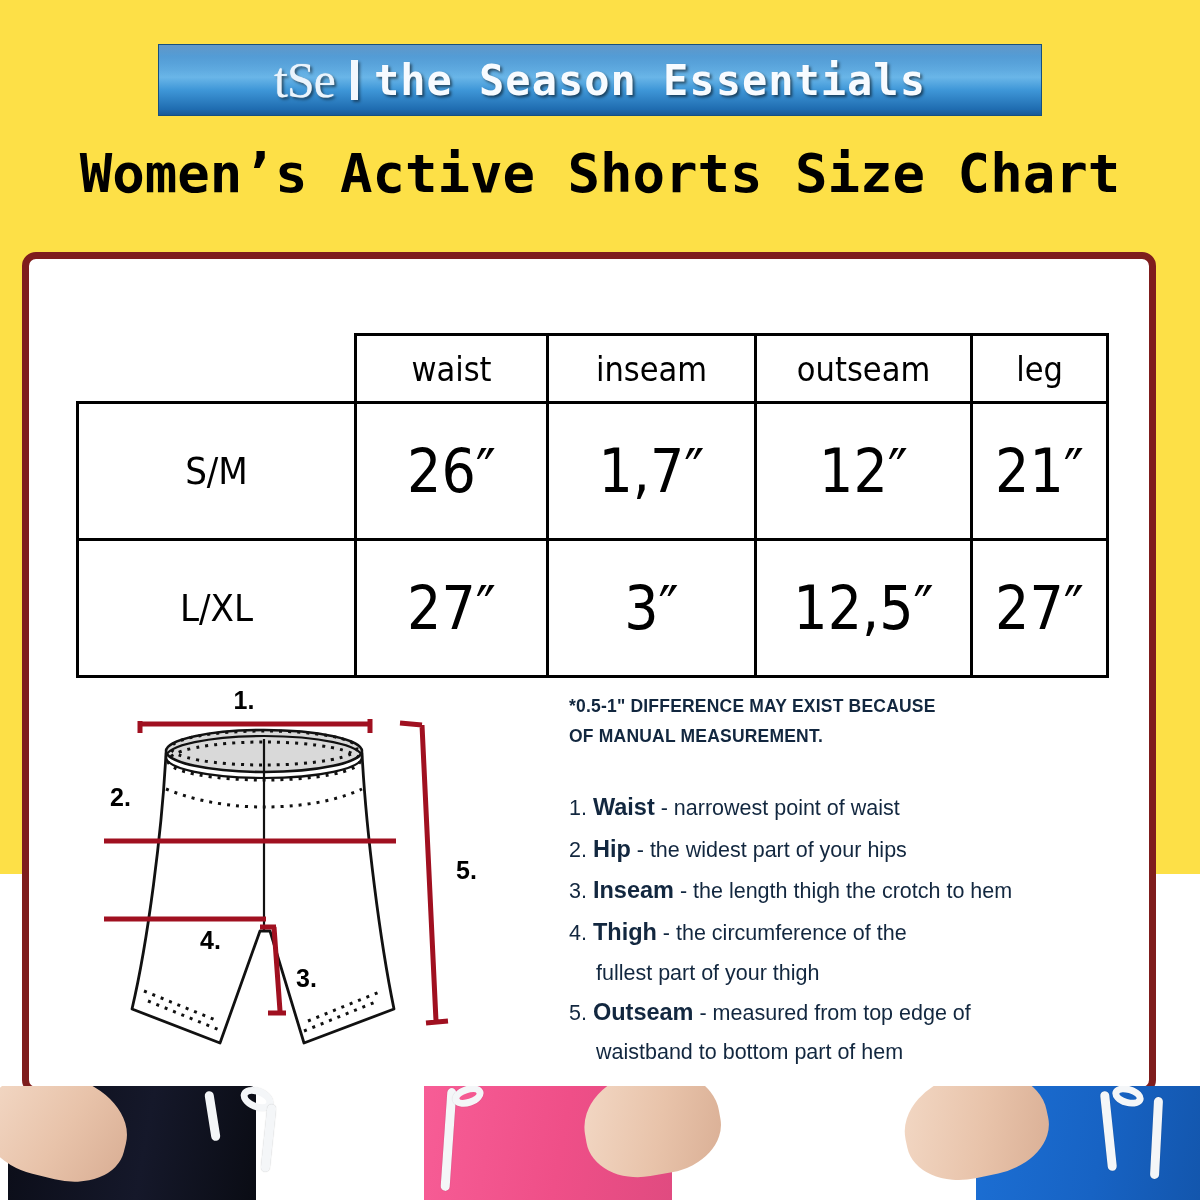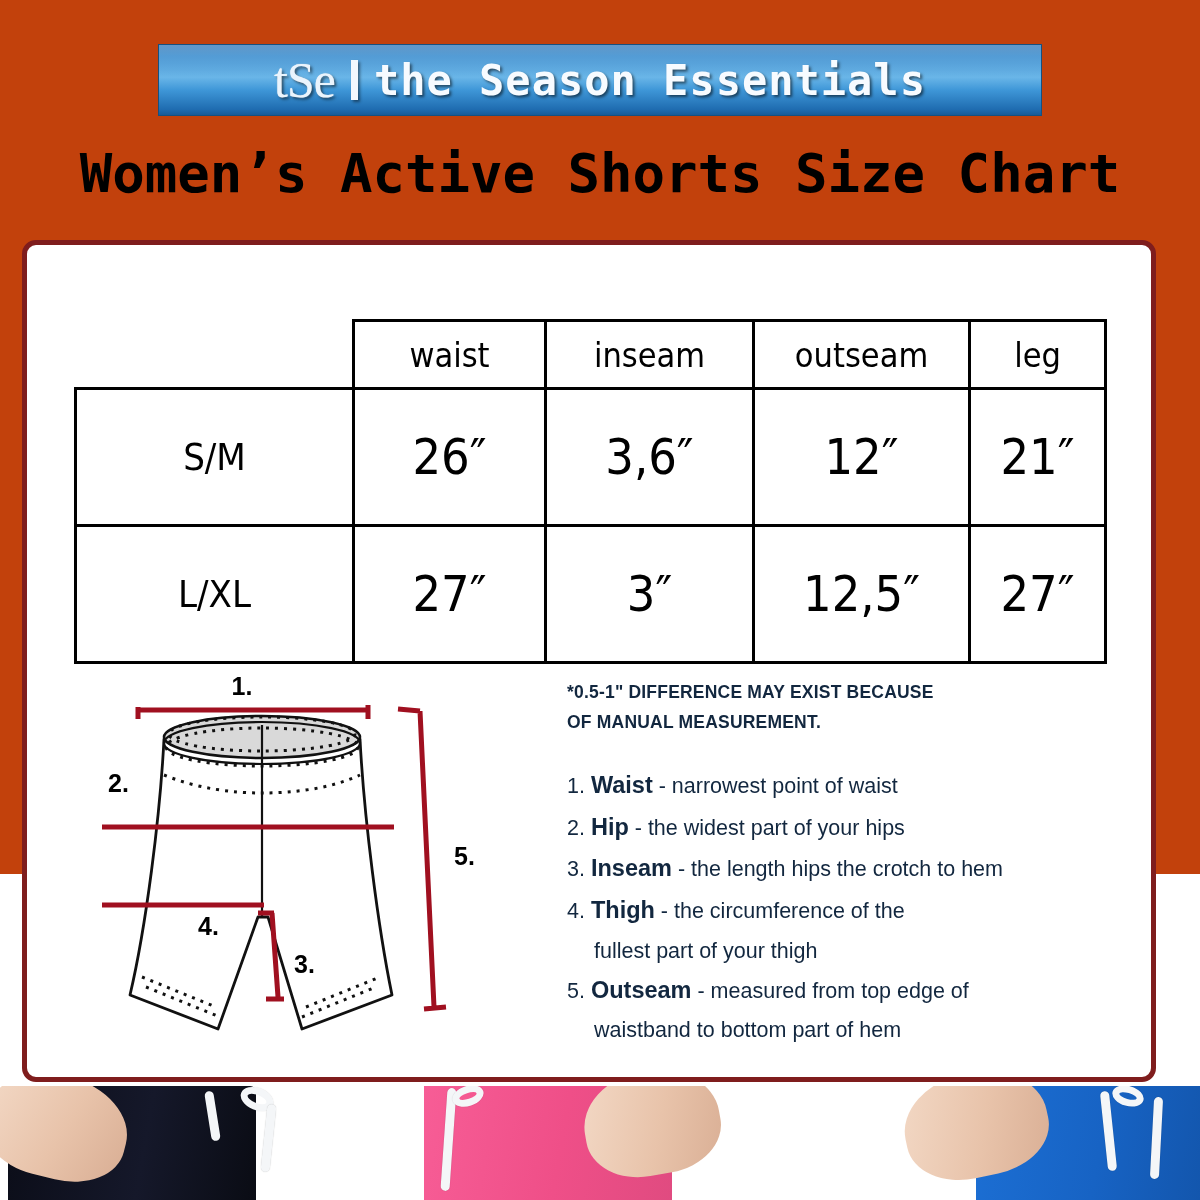--- a/index.html
+++ b/index.html
@@ -5,21 +5,21 @@
   * { box-sizing: border-box; margin: 0; padding: 0; }
   html, body {
     width: 1200px; height: 1200px;
     background: #ffffff;
     font-family: "Liberation Sans", sans-serif;
     overflow: hidden;
   }
   #page {
     position: relative;
     width: 1200px; height: 874px;
-    background: #c2410c;
+    background: #fde047;
     padding-left: 16px;
   }
 
   
   .banner {
     position: absolute;
     left: 158px; top: 44px;
     width: 884px; height: 72px;
     background: linear-gradient(to bottom,
        #1f6fb5 0%, #2a84cb 18%, #63b2e6 48%, #3d95d6 64%, #1f6cb0 92%, #19考5a96 100%);
@@ -77,23 +77,23 @@
     font-family: "DejaVu Sans Mono", monospace;
     font-size: 54px;
     font-weight: 700;
     color: #000000;
     letter-spacing: 0px;
   }
 
   
   .card {
     position: absolute;
-    left: 22px; top: 240px;
+    left: 22px; top: 252px;
     width: 1134px; height: 842px;
-    border: 5px solid #7f1d1d;
+    border: 7px solid #7f1d1d;
     border-radius: 14px;
     background: #ffffff;
   }
 
   
   .table-wrap {
     position: absolute;
     left: 47px; top: 74px;
     width: 1030px; height: 345px;
   }
@@ -113,21 +113,21 @@
   table.size-table thead th {
     height: 68px;
     font-size: 34px;
     font-weight: 400;
   }
   table.size-table thead th.corner {
     border: none;
   }
   table.size-table tbody td {
     height: 137px;
-    font-size: 50px;
+    font-size: 60px;
   }
   table.size-table tbody td.sizelabel { font-size: 38px; }
   col.c-size    { width: 278px; }
   col.c-waist   { width: 192px; }
   col.c-inseam  { width: 208px; }
   col.c-outseam { width: 216px; }
   col.c-leg     { width: 136px; }
 
   
   .lower {
@@ -151,21 +151,21 @@
   }
   .disclaimer {
     font-family: "Liberation Sans", sans-serif;
     font-size: 17.5px;
     font-weight: 600;
     letter-spacing: .2px;
     line-height: 1.72;
     color: #12273f;
   }
   .notes-list {
-    margin-top: 28px;
+    margin-top: 36px;
     list-style: none;
   }
   .notes-list li {
     font-family: "Liberation Sans", sans-serif;
     font-size: 21.5px;
     line-height: 1.77;
     color: #12273f;
     white-space: nowrap;
   }
   .notes-list li .num { font-weight: 400; }
@@ -252,21 +252,21 @@
             <th>waist</th>
             <th>inseam</th>
             <th>outseam</th>
             <th>leg</th>
           </tr>
         </thead>
         <tbody>
           <tr>
             <td class="sizelabel">S/M</td>
             <td>26″</td>
-            <td>3,6″</td>
+            <td>1,7″</td>
             <td>12″</td>
             <td>21″</td>
           </tr>
           <tr>
             <td class="sizelabel">L/XL</td>
             <td>27″</td>
             <td>3″</td>
             <td>12,5″</td>
             <td>27″</td>
           </tr>
@@ -335,21 +335,21 @@
             <span class="desc">- narrowest point of waist</span>
           </li>
           <li>
             <span class="num">2.</span>
             <span class="term">Hip</span>
             <span class="desc">- the widest part of your hips</span>
           </li>
           <li>
             <span class="num">3.</span>
             <span class="term">Inseam</span>
-            <span class="desc">- the length hips the crotch to hem</span>
+            <span class="desc">- the length thigh the crotch to hem</span>
           </li>
           <li>
             <span class="num">4.</span>
             <span class="term">Thigh</span>
             <span class="desc">- the circumference of the</span>
           </li>
           <li class="cont">
             <span class="desc">fullest part of your thigh</span>
           </li>
           <li>

